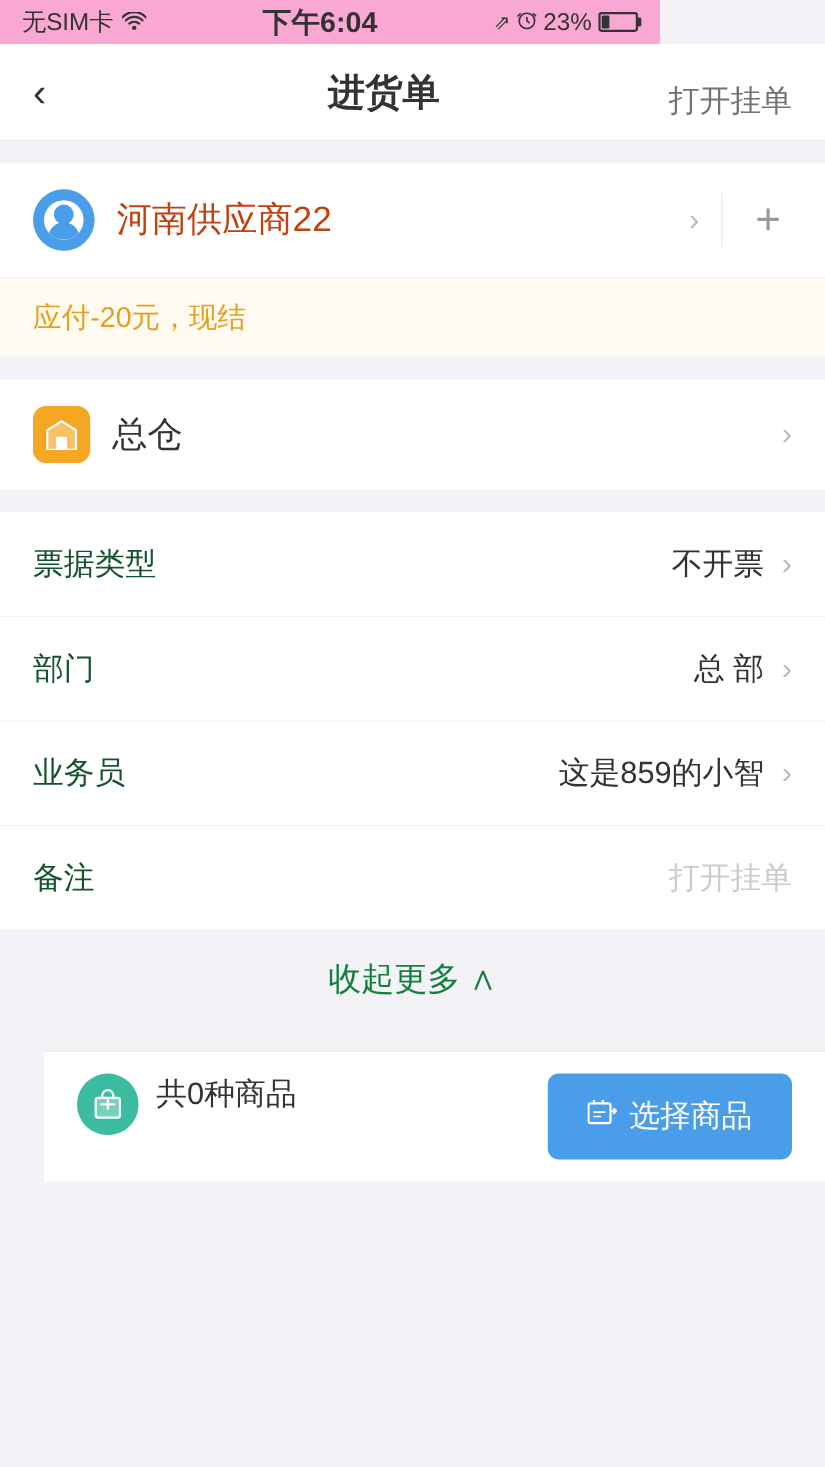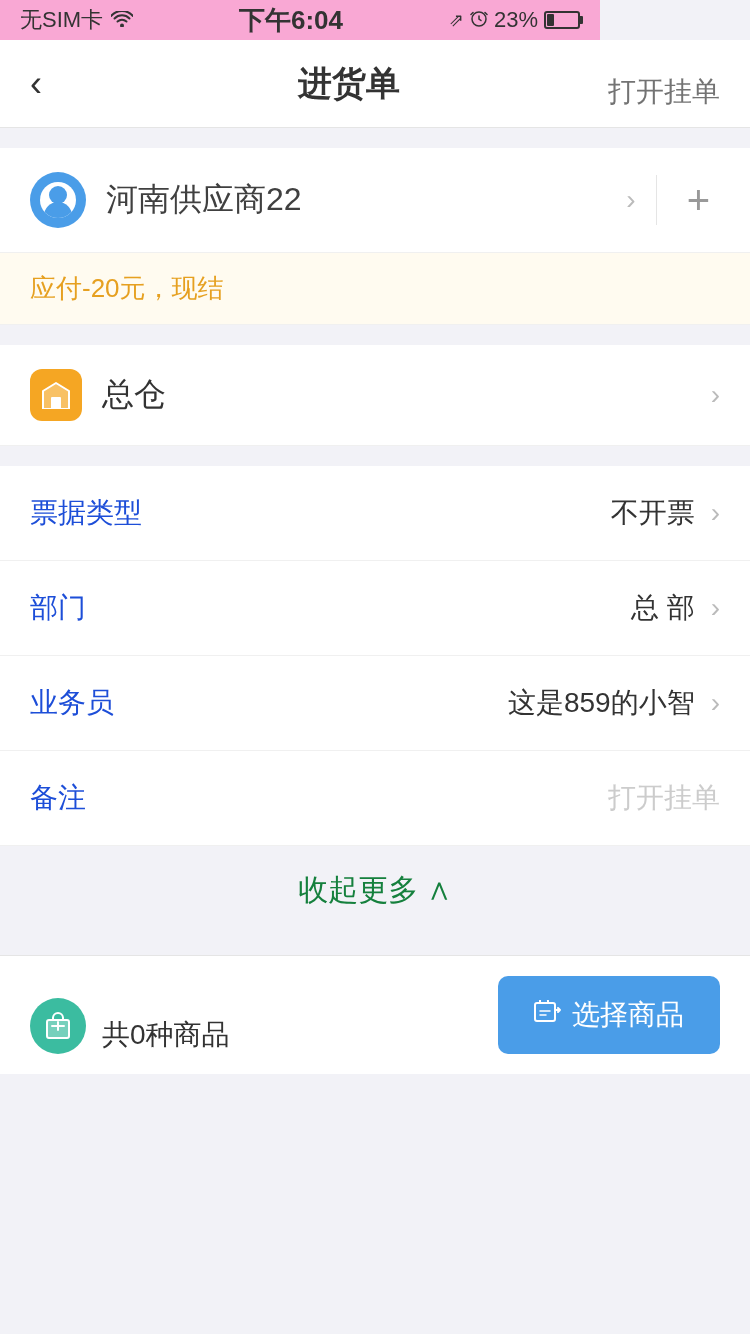--- a/index.html
+++ b/index.html
@@ -143,21 +143,21 @@
       background: #4a9de8;
       border-radius: 14px 14px 0 0;
       position: absolute;
       bottom: 0;
       left: 50%;
       transform: translateX(-50%);
     }
     .supplier-name {
       flex: 1;
       font-size: 32px;
-      color: #404040;
+      color: #c2410c;
     }
     .chevron {
       font-size: 28px;
       color: #bbb;
       margin-left: 16px;
     }
     .divider-v {
       width: 1px;
       height: 50px;
       background: #e5e5e5;
@@ -183,21 +183,21 @@
     .form-row {
       display: flex;
       align-items: center;
       background: #fff;
       padding: 28px 30px;
       border-bottom: 1px solid #f0f0f0;
       min-height: 90px;
     }
     .form-label {
       font-size: 28px;
-      color: #1d4ed8;
+      color: #14532d;
       min-width: 130px;
     }
     .form-value {
       flex: 1;
       font-size: 28px;
       color: #333;
       text-align: right;
     }
     .form-value.placeholder {
       color: #ccc;
@@ -235,25 +235,26 @@
       padding: 24px 30px;
       text-align: center;
       font-size: 30px;
       color: #15803d;
       cursor: pointer;
     }
 
     
     .bottom-row {
       display: flex;
-      align-items: flex-end;
+      align-items: flex-start;
       background: #fff;
       padding: 20px 30px;
       border-top: 1px solid #e5e5e5;
       position: relative;
+      margin-left: 40px;
     }
     .goods-icon {
       width: 56px;
       height: 56px;
       border-radius: 50%;
       background: #3bbca0;
       display: flex;
       align-items: center;
       justify-content: center;
       margin-right: 16px;

